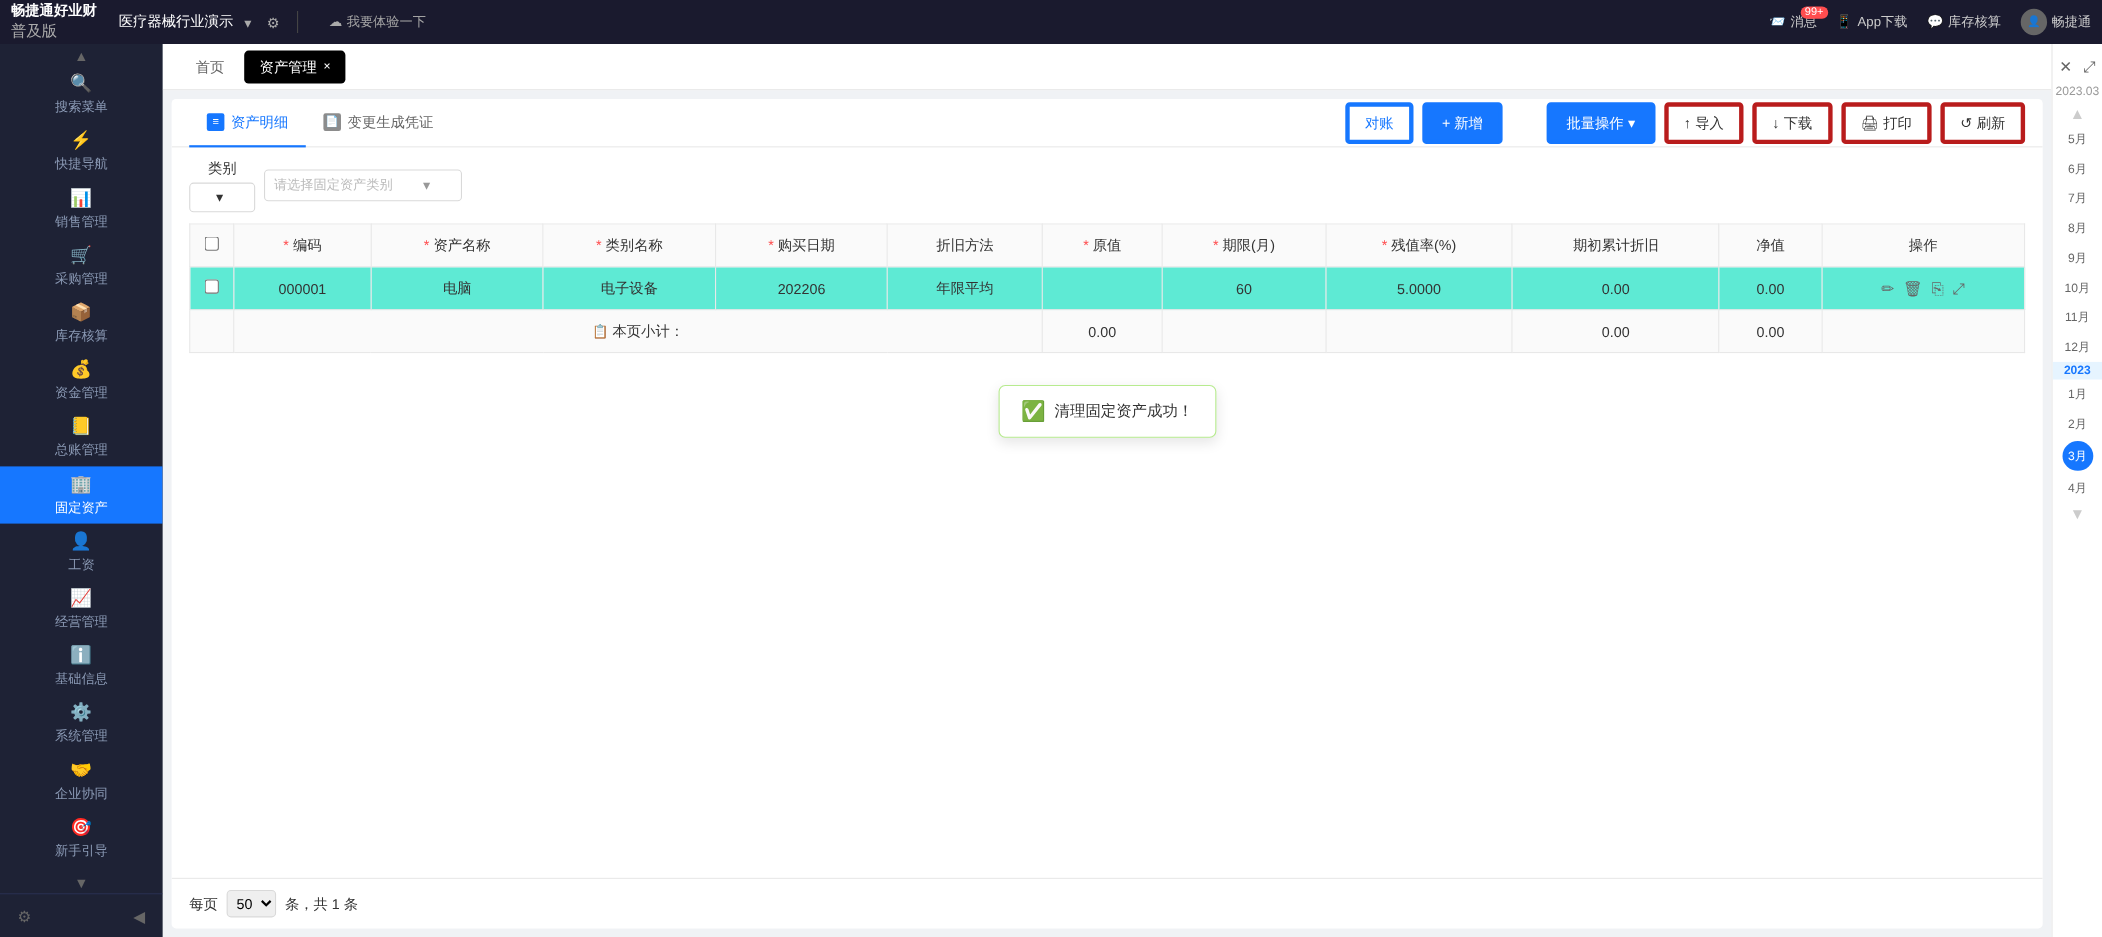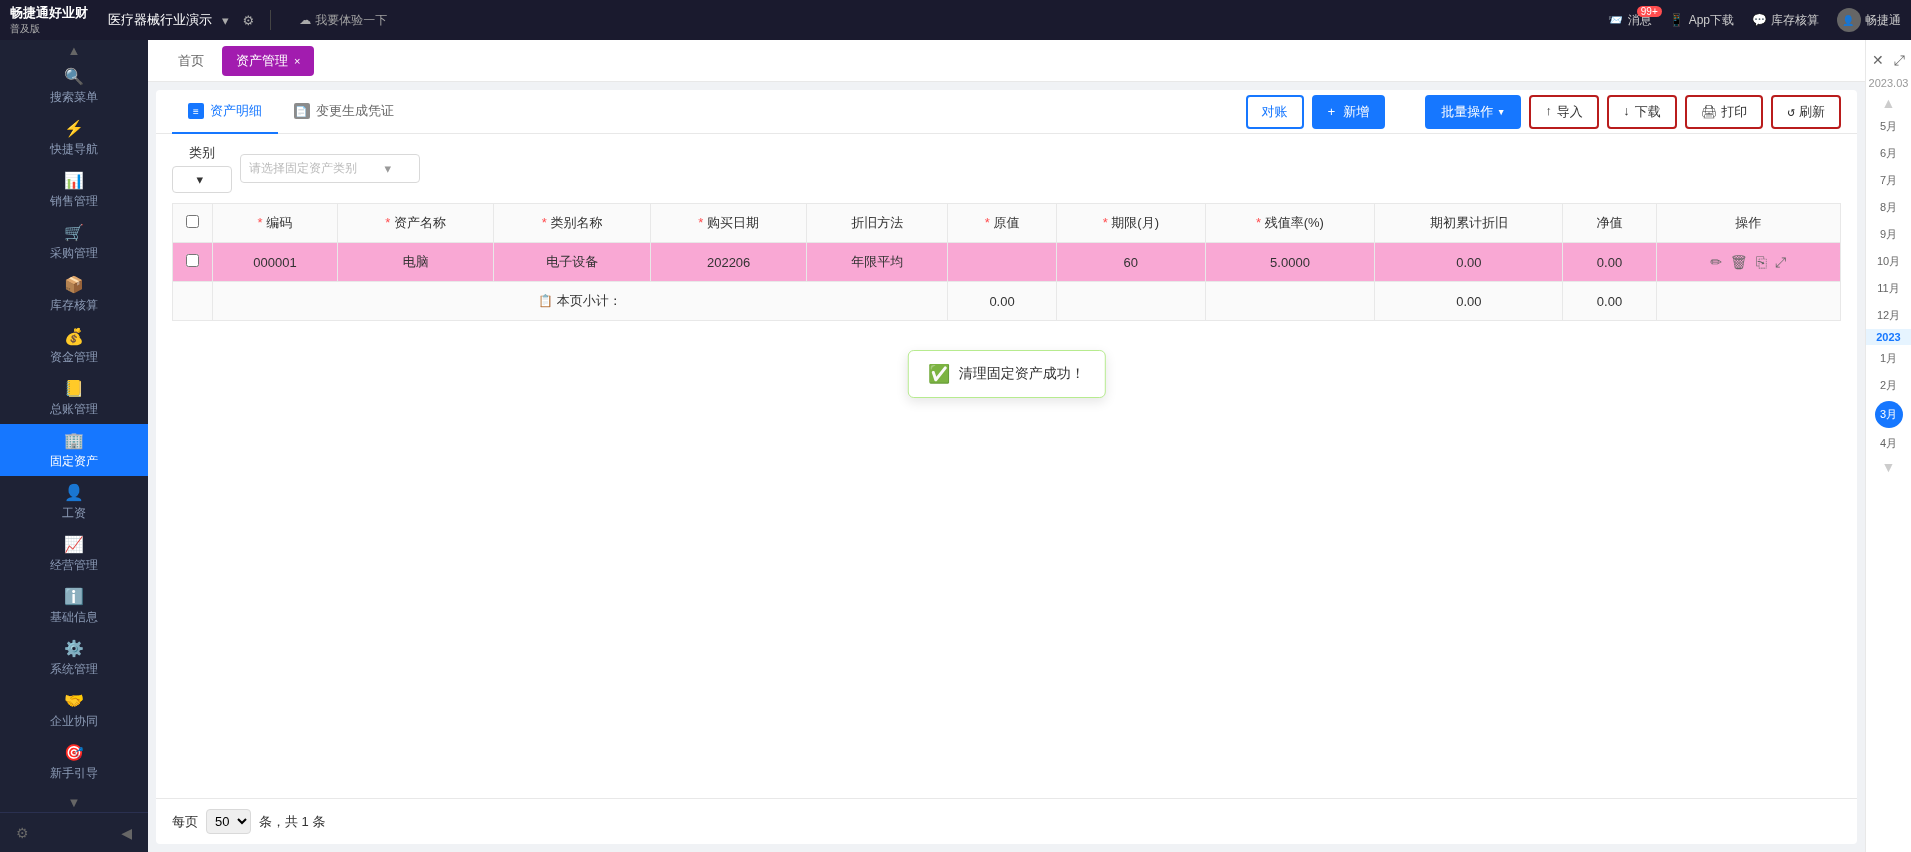--- a/index.html
+++ b/index.html
@@ -17,21 +17,21 @@
     }
     .top-bar-logo {
       color: #fff;
       font-size: 12px;
       display: flex;
       flex-direction: column;
       line-height: 1.3;
       margin-right: 8px;
     }
     .top-bar-logo .logo-main { font-weight: bold; font-size: 13px; }
-    .top-bar-logo .logo-sub { font-size: 10px; color: #aaa; }
+    .top-bar-logo .logo-sub { font-size: 14px; color: #aaa; }
     .top-bar-company {
       color: #fff;
       font-size: 13px;
       margin-left: 4px;
     }
     .top-bar-dropdown { color: #aaa; margin-left: 2px; cursor: pointer; }
     .top-bar-gear { color: #aaa; margin-left: 6px; cursor: pointer; }
     .top-bar-experience {
       color: #aaa;
       font-size: 12px;
@@ -133,21 +133,21 @@
     }
     .tab-item {
       padding: 6px 14px;
       border-radius: 4px;
       cursor: pointer;
       font-size: 13px;
       color: #666;
       display: flex; align-items: center; gap: 6px;
     }
     .tab-item.active {
-      background: #a21caf;
+      background: #000000;
       color: #fff;
     }
     .tab-close { font-size: 11px; cursor: pointer; }
 
     
     .page-content {
       flex: 1;
       overflow: hidden;
       display: flex;
       flex-direction: column;
@@ -194,26 +194,26 @@
       align-items: center;
       padding: 10px 16px;
       gap: 8px;
       flex-shrink: 0;
       justify-content: space-between;
     }
     .toolbar-left { display: flex; align-items: center; gap: 8px; }
     .btn {
       padding: 6px 14px;
       border-radius: 4px;
-      border: 2px solid #b91c1c;
+      border: 4px solid #b91c1c;
       background: #fff;
       cursor: pointer;
       font-size: 13px;
       color: #333;
-      display: flex; align-items: center; gap: 4px; font-family: Liberation Mono, monospace;
+      display: flex; align-items: center; gap: 4px;
     }
     .btn-primary { background: #1677ff; color: #fff; border-color: #1677ff; }
     .btn-zhanghu { background: #fff; border-color: #1677ff; color: #1677ff; }
     .btn-batch { background: #1677ff; color: #fff; border-color: #1677ff; margin-left: 32px; }
     .select-wrapper {
       display: flex; align-items: center; gap: 4px; flex-direction: column;
     }
     .select-label { font-size: 13px; color: #333; }
     .select-box {
       border: 1px solid #d9d9d9;
@@ -250,21 +250,21 @@
       font-size: 13px;
     }
     thead tr { background: #fafafa; }
     th, td {
       border: 1px solid #e8e8e8;
       padding: 10px 12px;
       text-align: center;
       white-space: nowrap;
     }
     th { font-weight: 500; color: #333; background: #fafafa; }
-    td { color: #333; background: #f9a8d4; }
+    td { color: #333; background: #5eead4; }
     .subtotal-row td { background: #fafafa; }
     .checkbox-cell { width: 40px; }
     .action-icons { display: flex; gap: 8px; justify-content: center; color: #666; }
     .action-icon { cursor: pointer; font-size: 14px; }
 
     
     .toast {
       position: absolute;
       background: #fff;
       border: 1px solid #b7eb8f;

